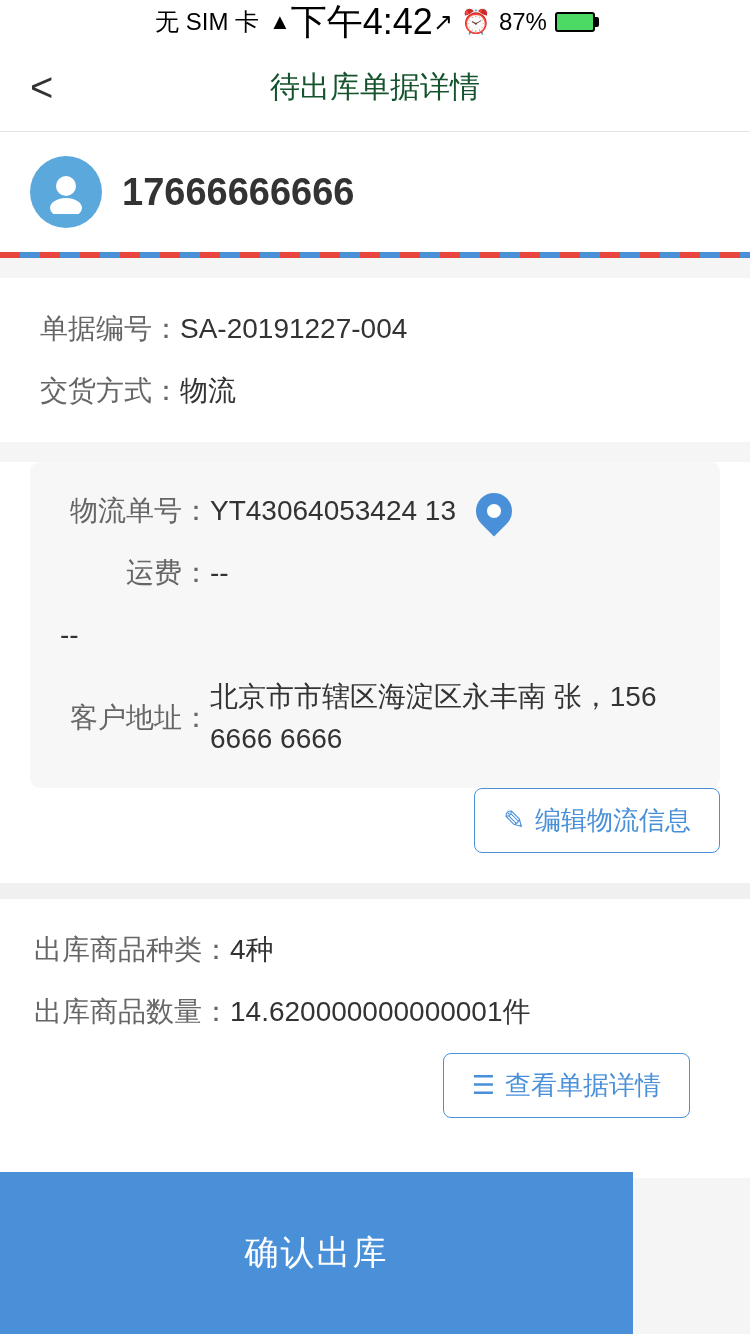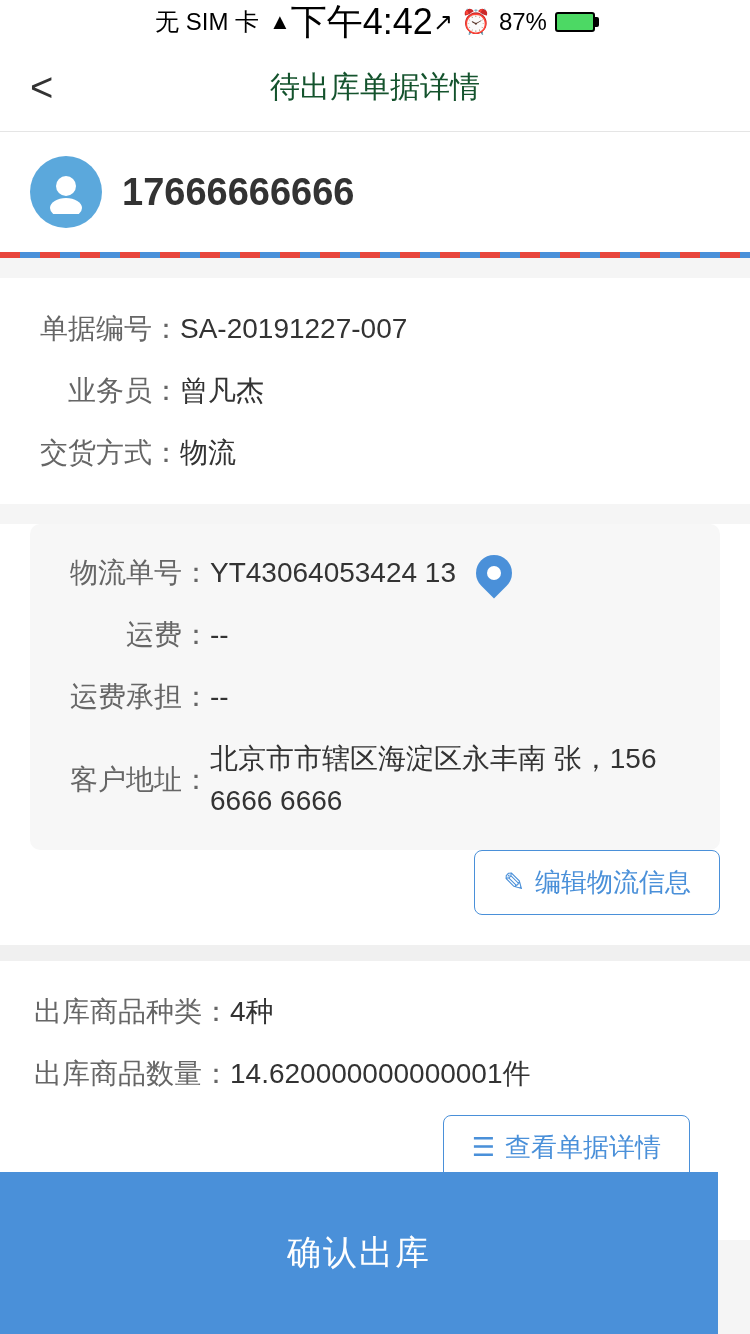--- a/index.html
+++ b/index.html
@@ -201,21 +201,21 @@
     .bottom-section {
       background: #fff;
       padding: 30px 30px;
     }
 
     
     .confirm-btn-wrapper {
       position: fixed;
       bottom: 0;
       left: 0;
-      width: 718px;
+      width: 633px;
       background: #4a90d9;
       padding: 30px;
     }
     .confirm-btn {
       width: 100%;
       padding: 28px;
       background: #4a90d9;
       color: #fff;
       font-size: 34px;
       font-weight: 500;
@@ -257,25 +257,21 @@
     </svg>
   </div>
   <span class="user-phone">17666666666</span>
 </div>
 
 <div class="dashed-separator"></div>
 
 <div class="section">
   <div class="info-row">
     <span class="info-label">单据编号：</span>
-    <span class="info-value">SA-20191227-007</span>
-  </div>
-  <div class="info-row">
-    <span class="info-label">业务员：</span>
-    <span class="info-value">曾凡杰</span>
+    <span class="info-value">SA-20191227-004</span>
   </div>
   <div class="info-row">
     <span class="info-label">交货方式：</span>
     <span class="info-value">物流</span>
   </div>
 </div>
 
 <div class="section" style="padding: 0 0 0 0; margin-top: 0;">
   <div class="section-card" style="margin: 0 30px; margin-top: 20px;">
     <div class="info-row">
@@ -283,21 +279,20 @@
       <span class="info-value">
         YT43064053424 13
         <span class="location-icon" style="transform: rotate(-45deg); margin-left:8px;"></span>
       </span>
     </div>
     <div class="info-row">
       <span class="info-label">运费：</span>
       <span class="info-value">--</span>
     </div>
     <div class="info-row">
-      <span class="info-label">运费承担：</span>
       <span class="info-value">--</span>
     </div>
     <div class="info-row">
       <span class="info-label">客户地址：</span>
       <span class="info-value">北京市市辖区海淀区永丰南  张，156 6666 6666</span>
     </div>
   </div>
   <div class="edit-btn">
     <button class="btn-outline">
       <span class="edit-icon">✎</span>

